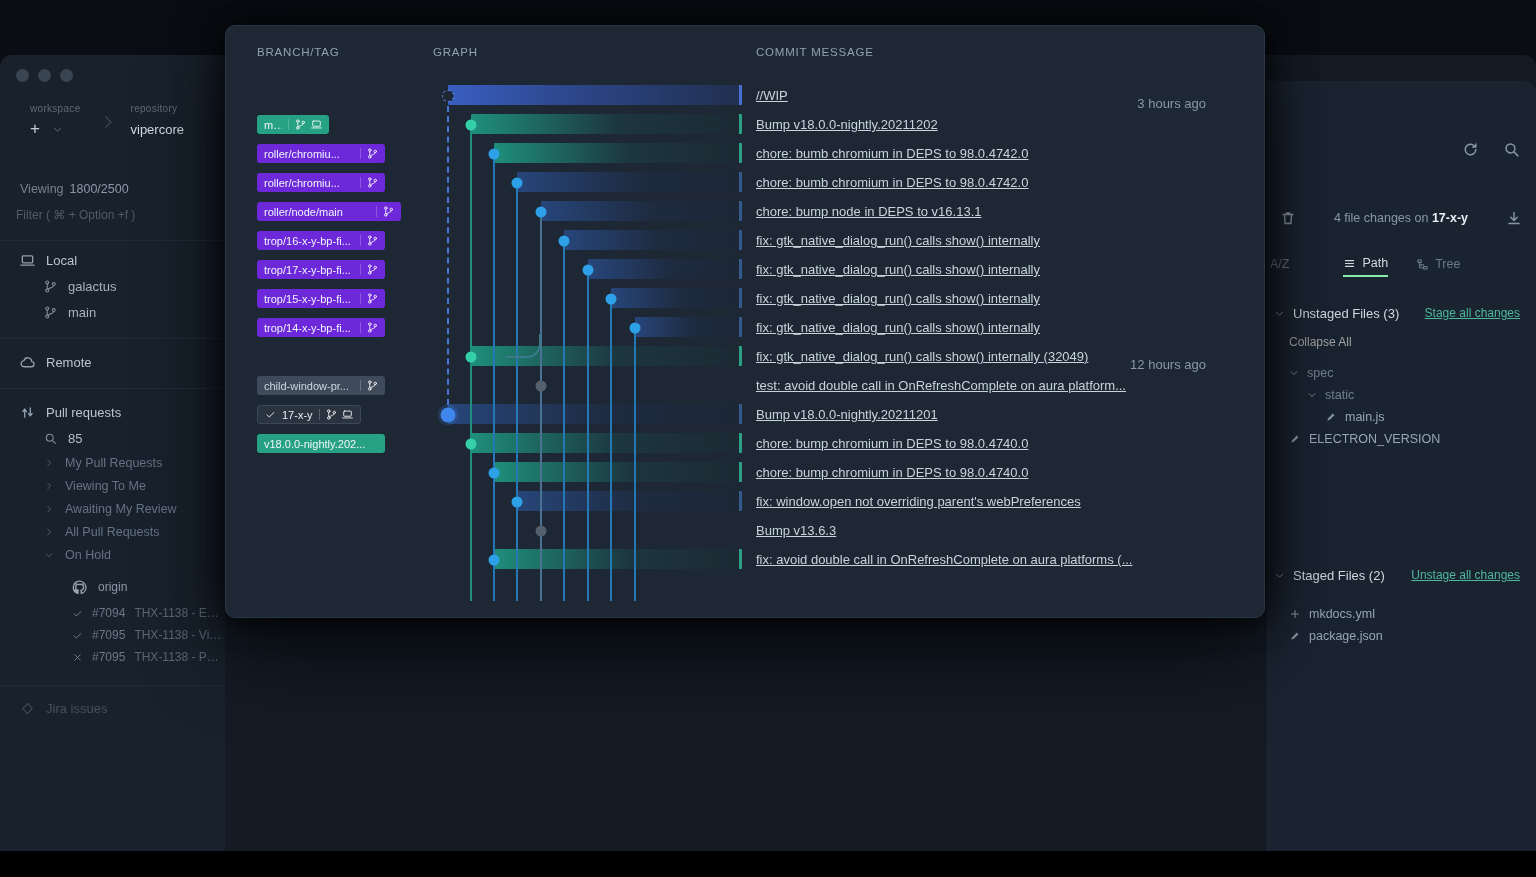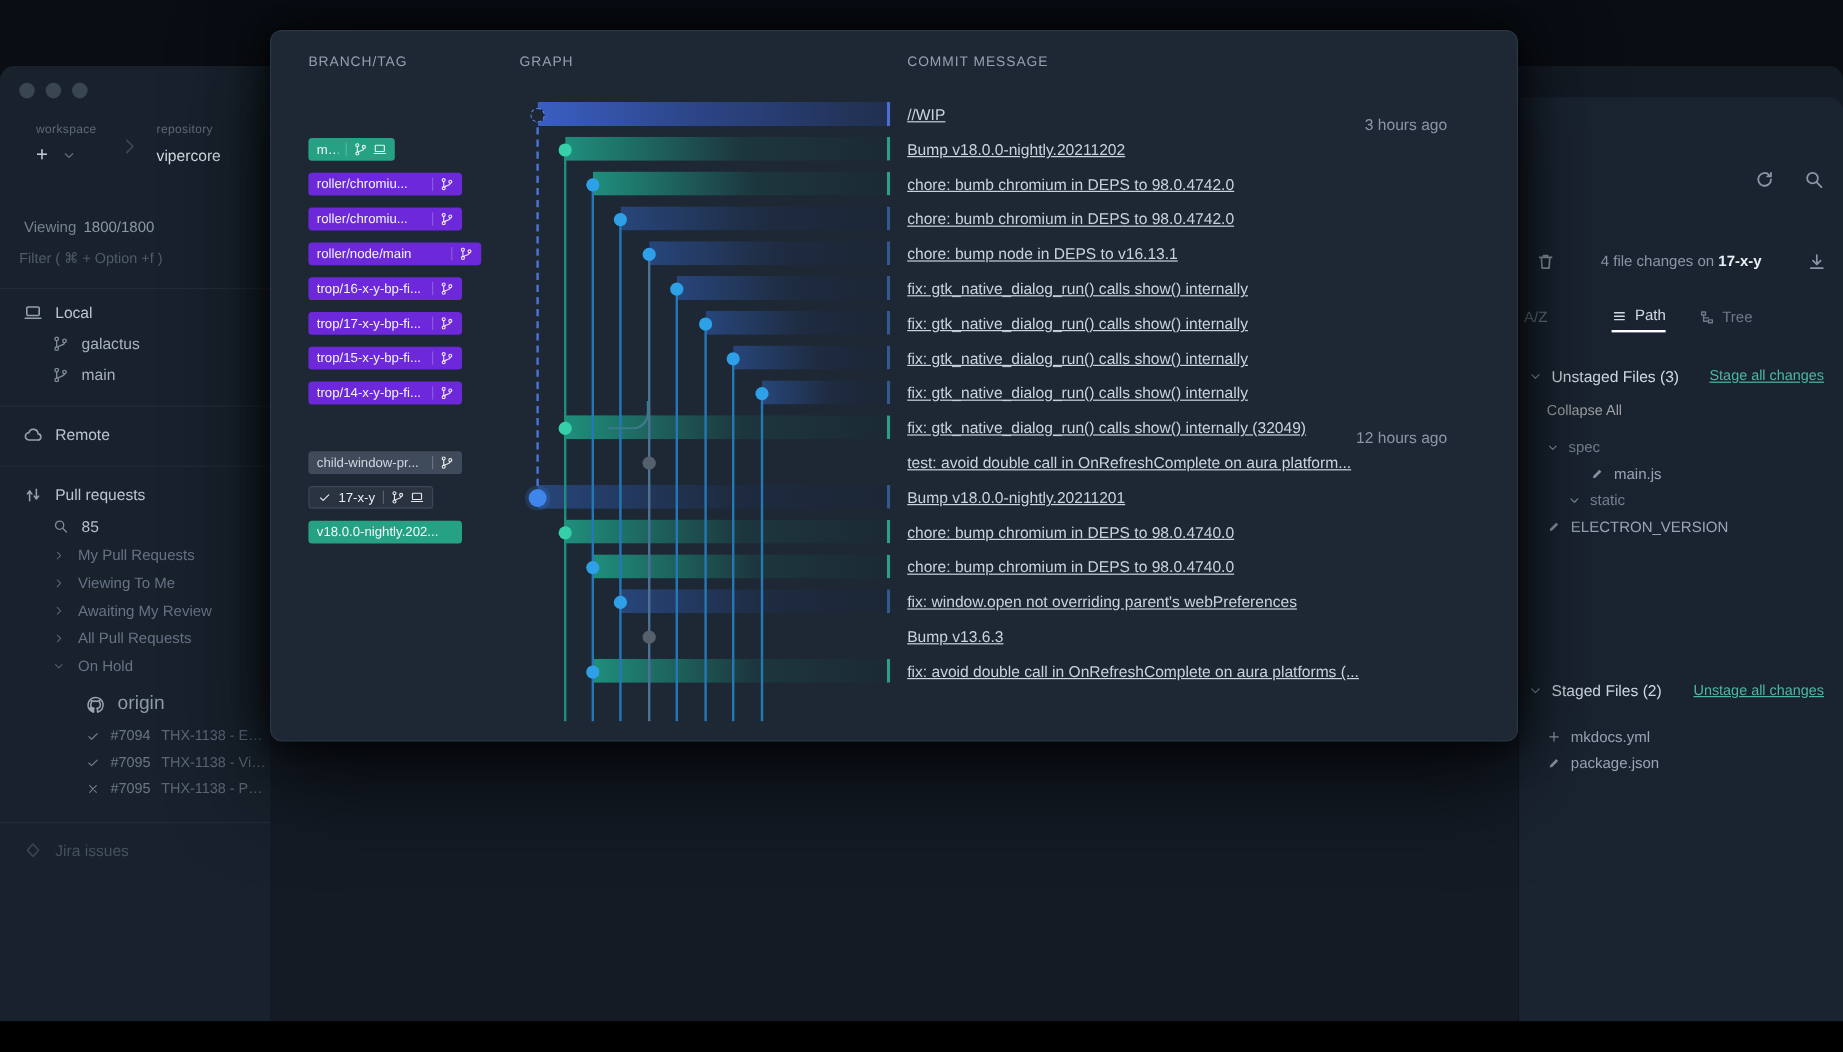--- a/index.html
+++ b/index.html
@@ -36,21 +36,21 @@
   .sb-div{position:absolute;left:0;right:0;height:1px;background:#222c38;}
   .side-row{display:flex;align-items:center;gap:11px;height:26px;padding-left:20px;
             font-size:13px;color:#bac5d0;}
   .side-row .sec-ic{color:#93a0ae;}
   .branch-row{padding-left:44px;color:#a6b2bf;}
   .branch-row .ic{width:13px;height:13px;color:#7d8a98;}
   .group-row{height:23px;padding-left:44px;font-size:12.5px;color:#66midnight;color:#667385;}
   .side-chev{width:10px;height:10px;color:#5b6774;}
   .search-row{padding-left:44px;color:#b4bfcb;}
   .search-row .ic{width:13px;height:13px;color:#7d8a98;}
-  .origin-row{height:30px;padding-left:72px;margin-top:6px;font-size:16px;color:#8d99a7;}
+  .origin-row{height:30px;padding-left:72px;margin-top:6px;font-size:12px;color:#8d99a7;}
   .origin-row .ic{width:15px;height:15px;color:#9aa5b2;}
   .pr-item{height:22px;padding-left:72px;font-size:12px;color:#5b6775;gap:9px;}
   .pr-item .ic{width:11px;height:11px;color:#71malach;color:#717e8c;}
   .pr-id{color:#6a7786;}
   .pr-title{white-space:nowrap;overflow:hidden;text-overflow:ellipsis;}
   .jira-row{height:26px;color:#46515e;font-size:13px;}
   .jira-row .ic{color:#3b4türk;color:#3b4652;}
   
   .graph-panel{position:absolute;left:225px;top:-30px;width:1040px;height:593px;
                background:#1d2834;border:1px solid #2a3645;border-radius:10px;z-index:5;
@@ -97,21 +97,21 @@
   .rp-icons{top:60px;display:flex;justify-content:flex-end;gap:24px;padding-right:16px;color:#8a97a5;}
   .rp-icons .ic{width:17px;height:17px;}
   .rp-changes{top:124px;height:26px;display:flex;align-items:center;padding:0 14px;color:#8a97a5;}
   .rp-changes .ic{width:16px;height:16px;}
   .changes-text{flex:1;text-align:center;font-size:12.5px;}
   .changes-text b{color:#e8eef4;}
   .rp-tabs{top:170px;height:26px;display:flex;align-items:center;padding-left:4px;font-size:12.5px;}
   .tab{display:flex;align-items:center;gap:6px;color:#6d7a89;}
   .tab .ic{width:13px;height:13px;}
   .tab-sort{margin-right:54px;}
-  .tab-active{color:#d2dbe4;border-bottom:2px solid #ffffff;padding-bottom:5px;margin-top:5px;justify-content:center;}
+  .tab-active{color:#d2dbe4;border-bottom:2px solid #86efac;padding-bottom:5px;margin-top:5px;justify-content:center;}
   .tab-tree{margin-left:28px;}
   .rp-sec-h{height:24px;display:flex;align-items:center;gap:8px;padding:0 16px 0 8px;}
   .rp-sec-h .ic{width:11px;height:11px;color:#8a97a5;}
   .rp-sec-label{font-size:13px;color:#cfd9e3;flex:1;}
   .rp-link{font-size:12px;color:#4fb7a0;text-decoration:underline;cursor:default;}
   .collapse{top:254px;padding-left:23px;font-size:12px;color:#a3a3a3;}
   .file-row{display:flex;align-items:center;gap:8px;height:22px;font-size:12.5px;color:#9aa6b4;}
   .file-row.folder{color:#75828f;}
   .file-row .ic{width:12px;height:12px;color:#8a97a5;}
   .fld-chev{width:10px !important;height:10px !important;color:#66obviously;color:#667382;}
@@ -202,21 +202,21 @@
         <svg class="ic crumb-sep">
             <use href="#i-chev"></use>
           </svg>
         <div class="ws-col">
           <div class="mini-label">repository</div>
           <div class="repo-name">vipercore</div>
         </div>
       </div>
 
       <div class="sb-abs viewing">
-        <span>Viewing</span><b>1800/1800</b>
+        <span>Viewing</span><b>1800/2500</b>
       </div>
       <div class="sb-abs filterhint">Filter ( ⌘ + Option +f )</div>
 
       <div class="sb-div" style="top:185px"></div>
 
       <div class="sb-abs" style="top:192px">
         <div class="side-row">
           <svg class="ic sec-ic">
               <use href="#i-laptop"></use>
             </svg>
@@ -386,31 +386,31 @@
         <span class="rp-link">Stage all changes</span>
       </div>
       <div class="rp-abs collapse">Collapse All</div>
       <div class="rp-abs" style="top:281px" id="unstaged-files">
           <div class="file-row folder" style="padding-left: 23px;">
             <svg class="ic rot90 fld-chev" viewBox="0 0 16 16">
               <use href="#i-chev" xlink:href="#i-chev"></use>
             </svg>
             <span>spec</span>
           </div>
+          <div class="file-row folder" style="padding-left: 41px;">
+            <svg class="ic rot90 fld-chev" viewBox="0 0 16 16">
+              <use href="#i-chev" xlink:href="#i-chev"></use>
+            </svg>
+            <span>static</span>
+          </div>
           <div class="file-row" style="padding-left: 59px;">
             <svg class="ic fill" viewBox="0 0 16 16">
               <use href="#i-pencil" xlink:href="#i-pencil"></use>
             </svg>
             <span>main.js</span>
-          </div>
-          <div class="file-row folder" style="padding-left: 41px;">
-            <svg class="ic rot90 fld-chev" viewBox="0 0 16 16">
-              <use href="#i-chev" xlink:href="#i-chev"></use>
-            </svg>
-            <span>static</span>
           </div>
           <div class="file-row" style="padding-left: 23px;">
             <svg class="ic fill" viewBox="0 0 16 16">
               <use href="#i-pencil" xlink:href="#i-pencil"></use>
             </svg>
             <span>ELECTRON_VERSION</span>
           </div>
         </div>
 
       <div class="rp-abs rp-sec-h" style="top:482px">

